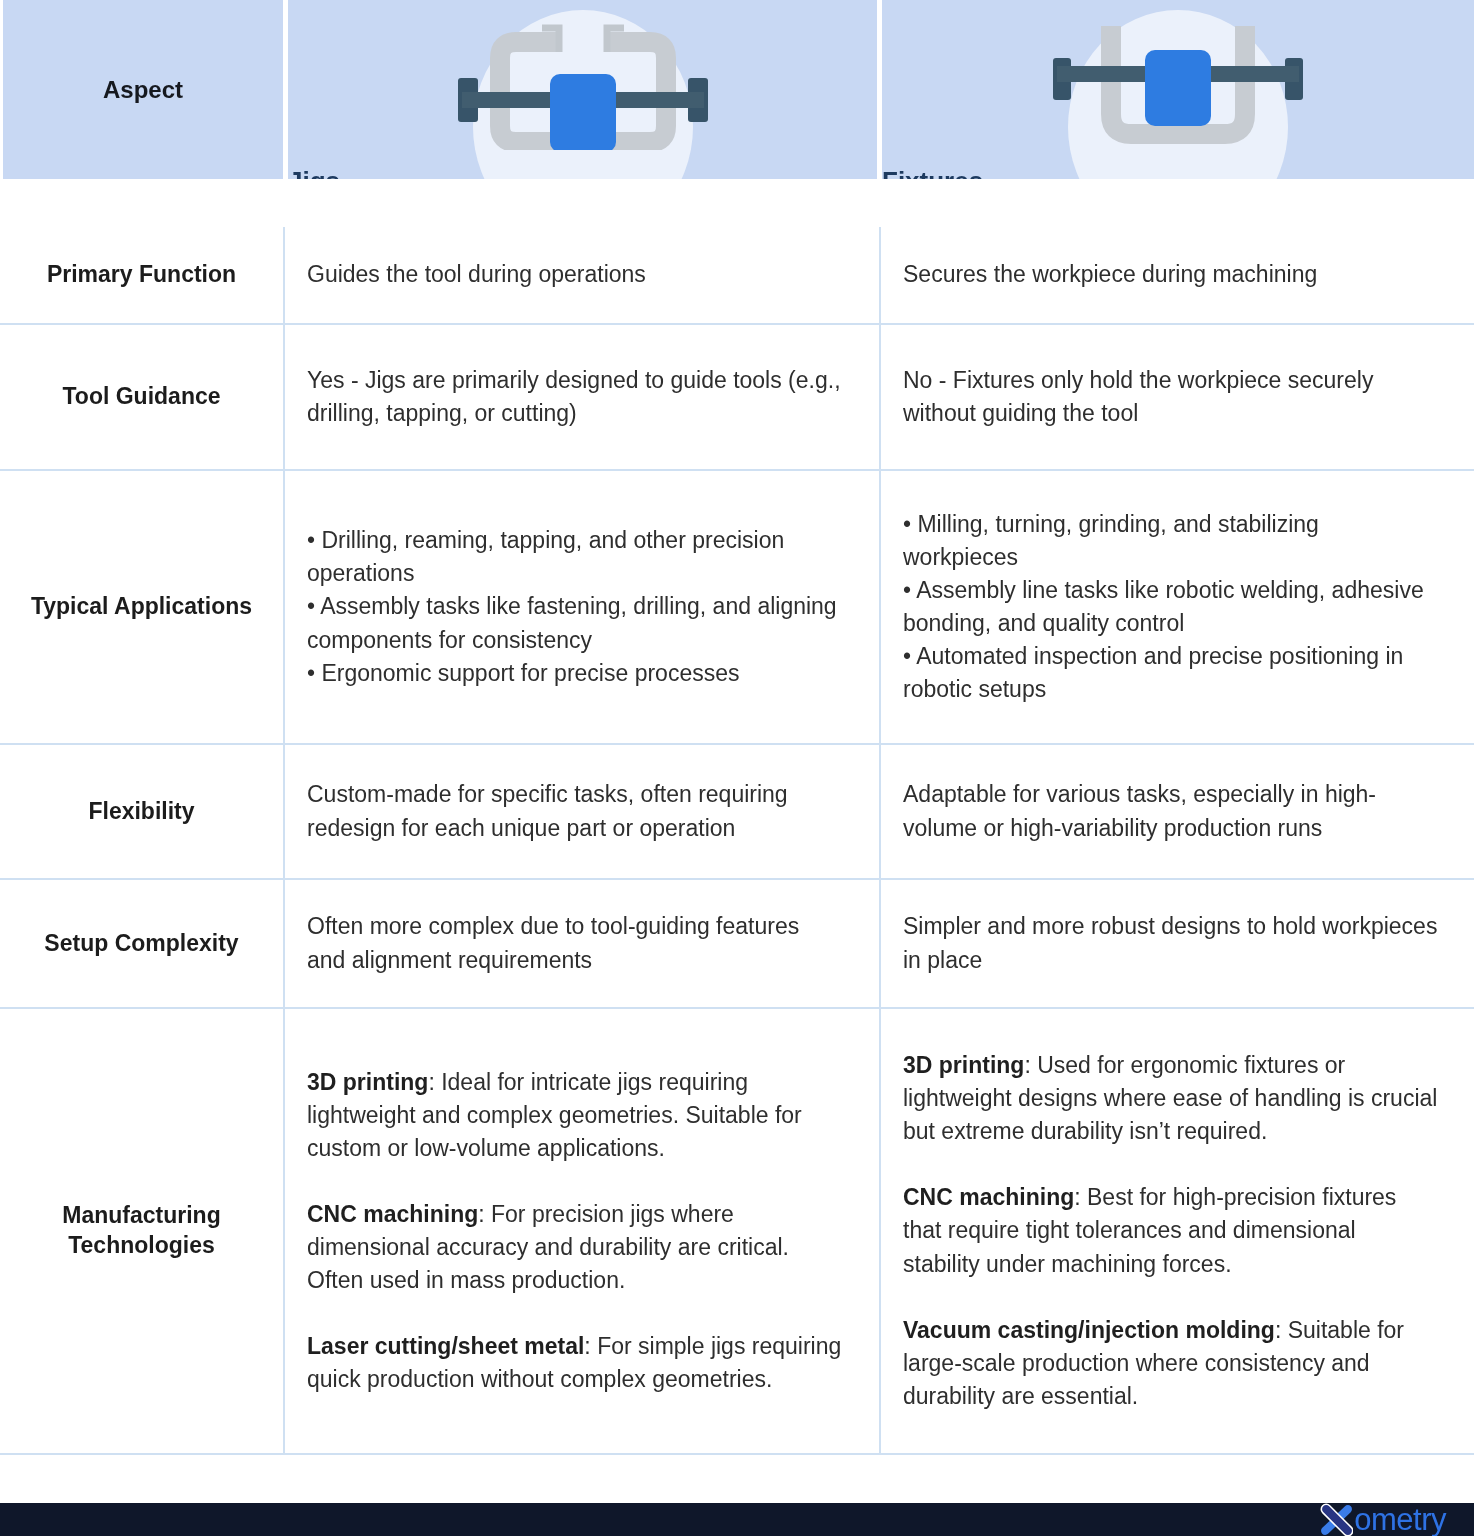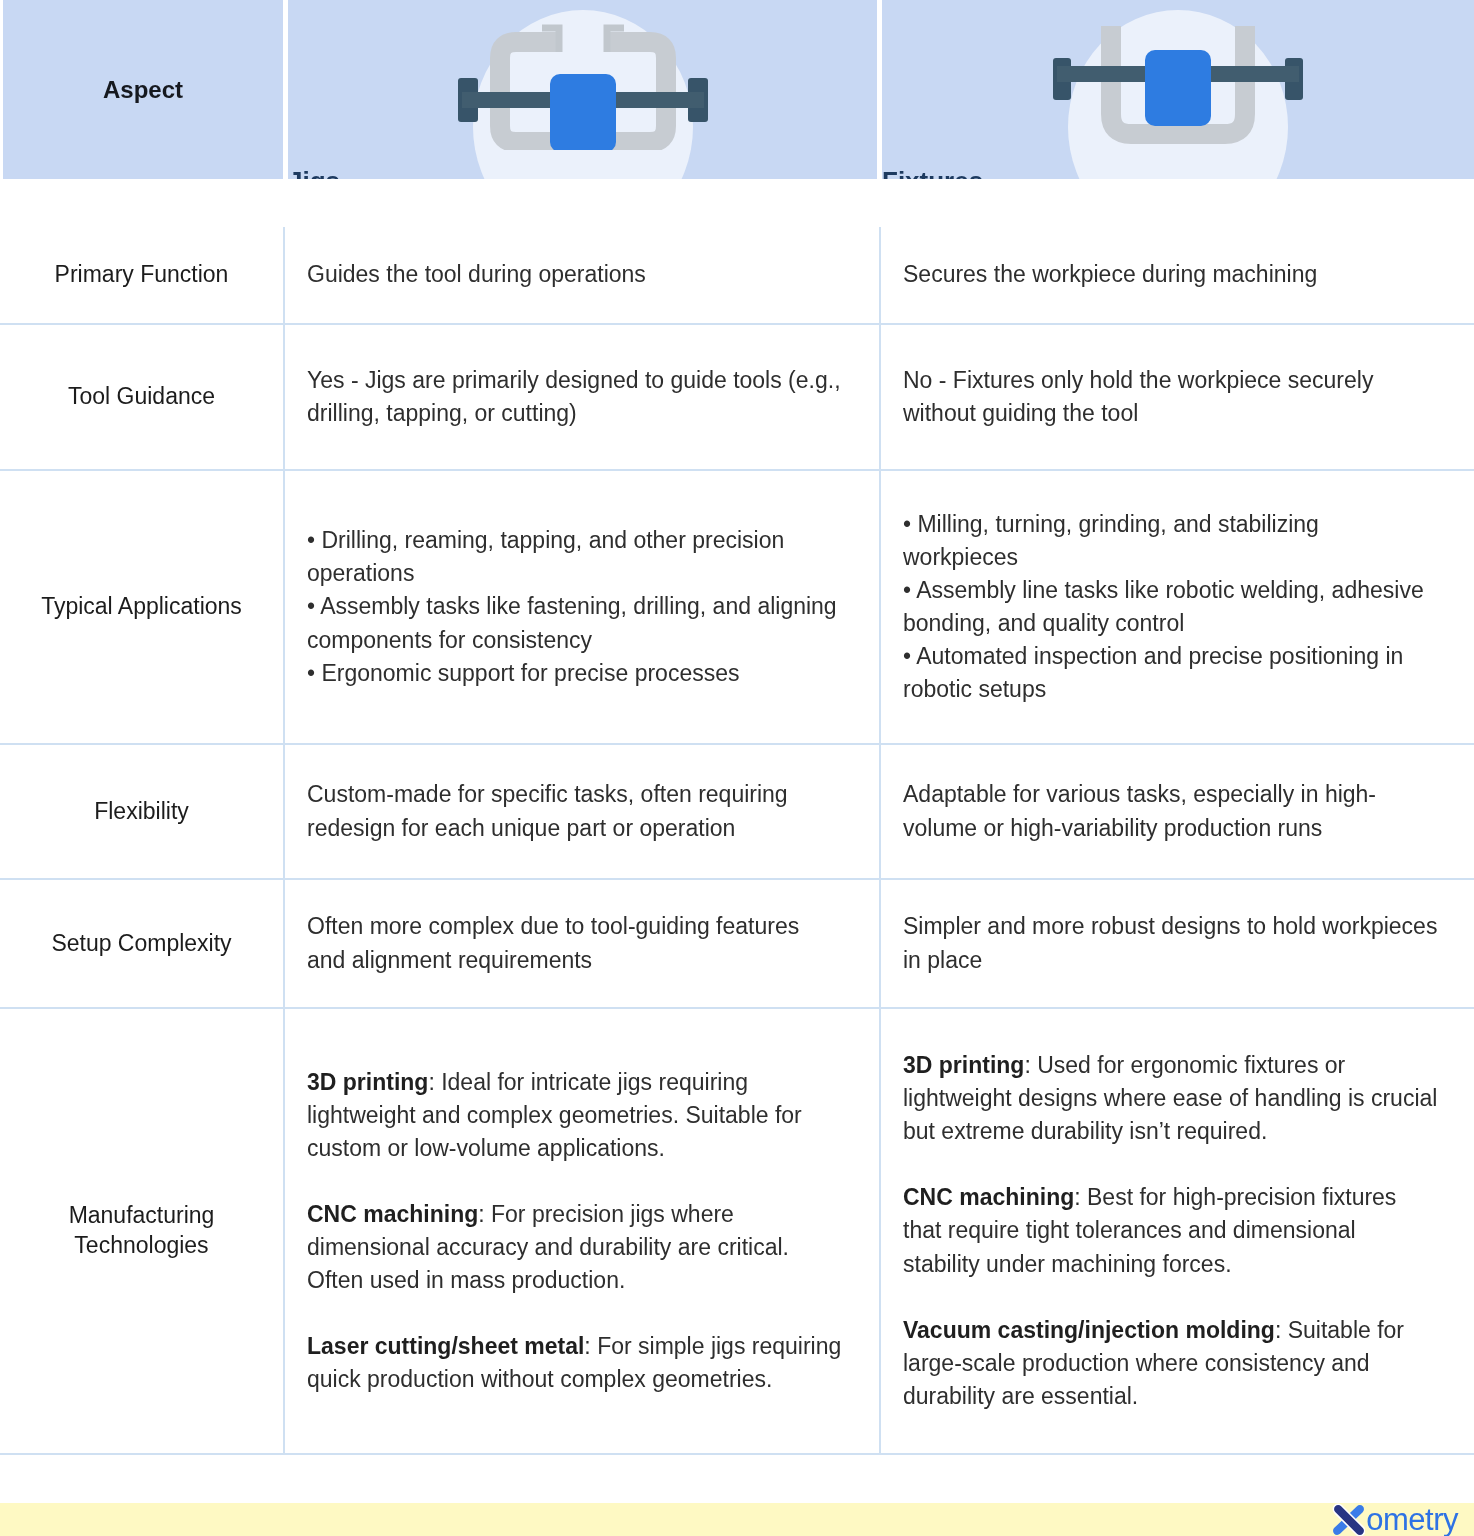--- a/index.html
+++ b/index.html
@@ -19,31 +19,31 @@
   .hdr-icon{position:absolute;left:50%;transform:translateX(-50%);top:22px;width:250px;height:128px;}
   .hdr-label{position:absolute;left:0;top:166px;width:100%;
     font-weight:bold;font-size:26px;color:#1d3a5f;}
 
   
   .tbl-body{display:grid;grid-template-columns:283px 594px 1fr;
     grid-template-rows:96px 144px 272px 133px 127px 444px;
     gap:2px;background:#cfe0f2;border-bottom:2px solid #cfe0f2;}
   .cell{background:#ffffff;}
   .aspect-cell{display:flex;align-items:center;justify-content:center;text-align:center;
-    font-weight:normal;font-size:23px;color:#1c1c1c;padding:0 20px;line-height:1.3;}
+    font-weight:bold;font-size:23px;color:#1c1c1c;padding:0 20px;line-height:1.3;}
   .content-cell{display:flex;flex-direction:column;justify-content:center;
     padding:0 36px 0 22px;font-size:23px;color:#2e2e2e;line-height:1.44;}
   .cell-text{}
   .bullet{}
   .para + .para{margin-top:33px;}
   .para strong{font-weight:bold;color:#1f1f1f;}
 
   
   .footer{flex:1;display:flex;align-items:center;justify-content:flex-end;
-    padding-right:16px;background:#fef9c3;}
+    padding-right:28px;background:#0f172a;}
   .brand{display:flex;align-items:center;}
   .brand-x{width:33px;height:33px;margin-right:1px;}
   .brand-rest{font-size:31px;font-weight:500;color:#2e72e4;letter-spacing:-0.5px;line-height:1;}
 </style>
 </head>
 <body>
 
 <div class="page">
 
   <div class="hdr">

